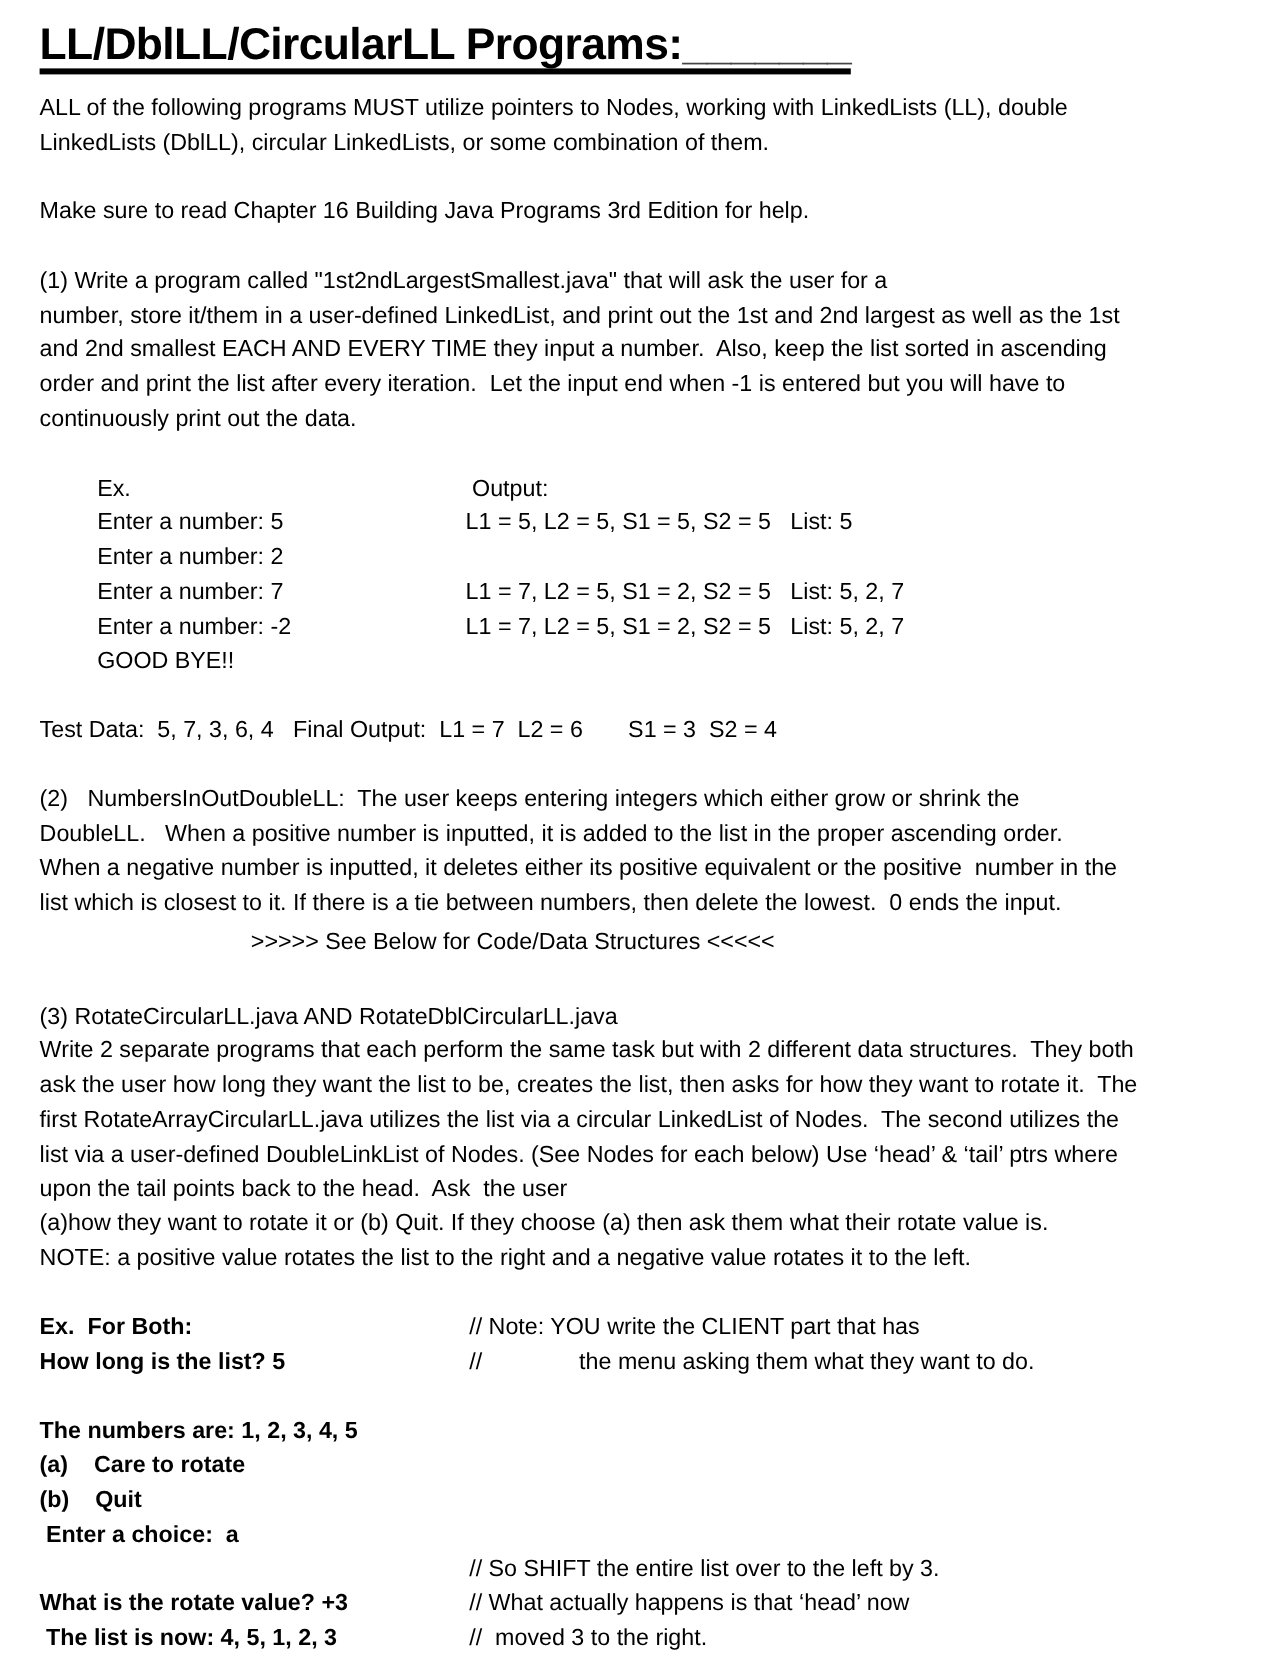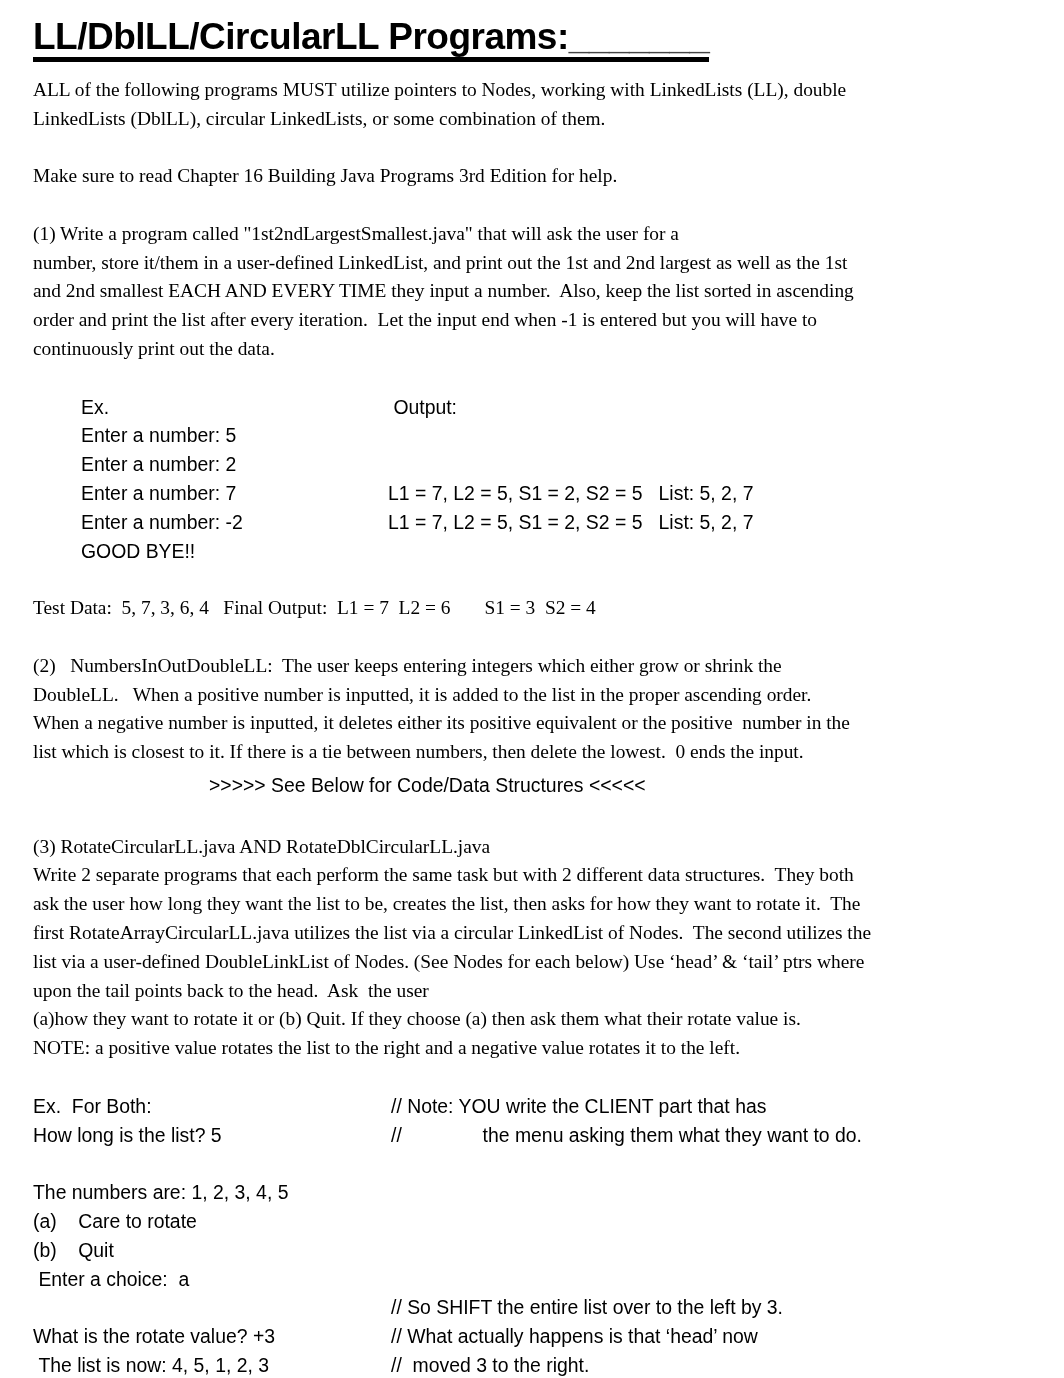--- a/index.html
+++ b/index.html
@@ -32,37 +32,37 @@
     padding-bottom: 0px;
     display: inline-block;
     line-height: 1.05;
   }
   .title-blank {
     color: #444;
   }
   .para {
     margin: 0;
     white-space: pre-wrap;
-    font-family: Liberation Serif, serif;
   }
   .gap {
     height: 28.8px;
   }
   .console-table .row {
     display: flex;
     min-height: 28.8px;
   }
   .left-col {
     flex: 0 0 307px;
     white-space: pre-wrap;
     margin-left: 48px;
   }
   .left-col-wide {
     flex: 0 0 358px;
     white-space: pre-wrap;
+    font-weight: bold;
   }
   .right-col {
     white-space: pre-wrap;
     flex: 1 1 auto;
   }
   .see-below {
     margin: 4px;
     padding-left: 172px;
     white-space: pre-wrap;
   }
@@ -91,20 +91,21 @@
 
   <div class="gap"></div>
 
   <div class="console-table">
     <div class="row">
       <span class="left-col">Ex.</span>
       <span class="right-col"> Output:</span>
     </div>
     <div class="row">
       <span class="left-col">Enter a number: 5</span>
+      <span class="right-col">L1 = 5, L2 = 5, S1 = 5, S2 = 5   List: 5</span>
     </div>
     <div class="row">
       <span class="left-col">Enter a number: 2</span>
     </div>
     <div class="row">
       <span class="left-col">Enter a number: 7</span>
       <span class="right-col">L1 = 7, L2 = 5, S1 = 2, S2 = 5   List: 5, 2, 7</span>
     </div>
     <div class="row">
       <span class="left-col">Enter a number: -2</span>

